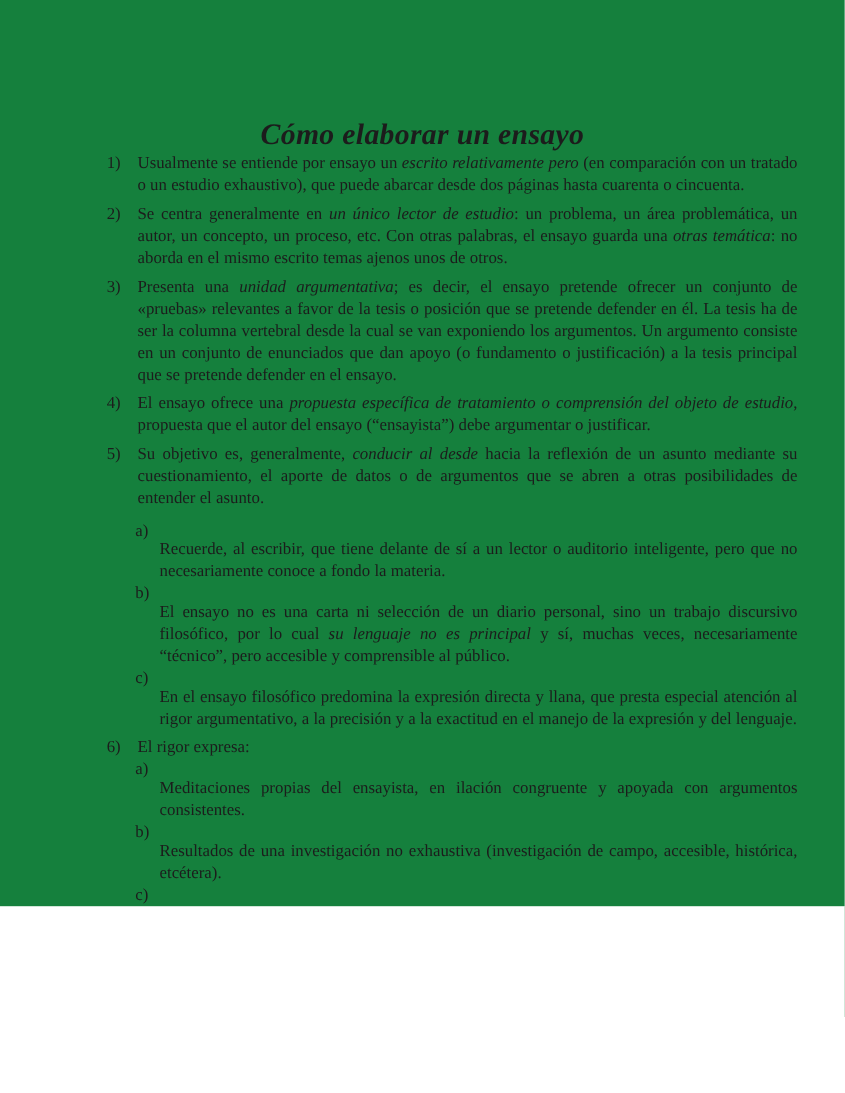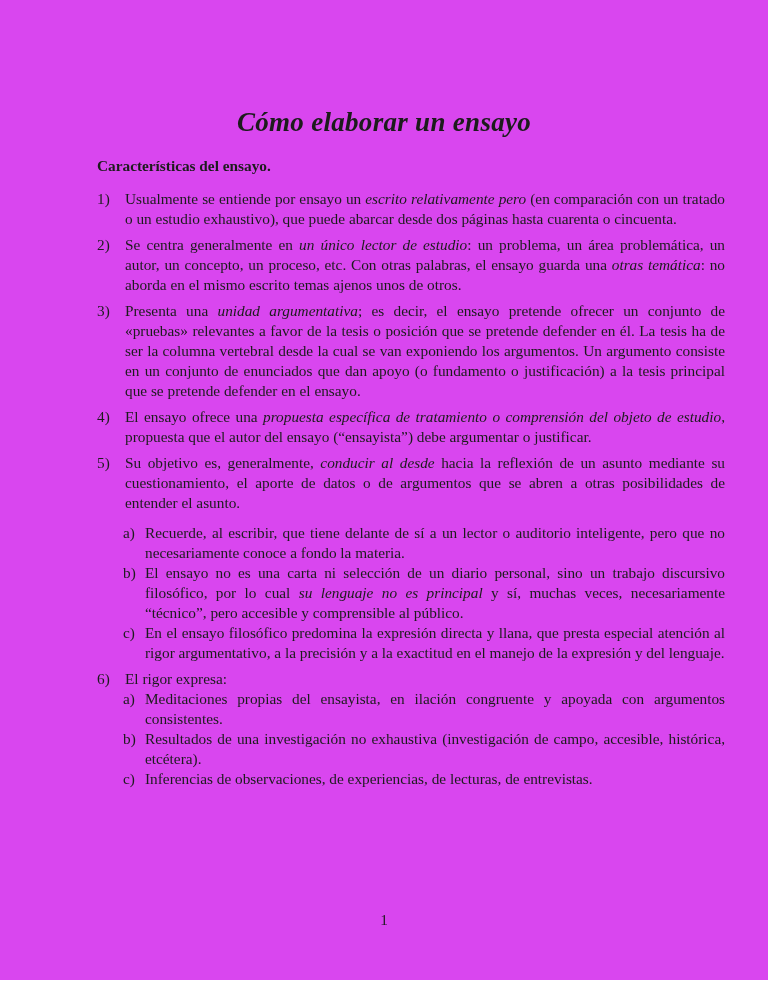--- a/index.html
+++ b/index.html
@@ -1,20 +1,20 @@
 <!DOCTYPE html>
 <html lang="es"><head>
 <meta charset="utf-8">
 <style>
   html, body { margin: 0; padding: 0; background: #ffffff; }
   .page {
     position: relative;
     width: 768px;
-    height: 980px;
-    background: #d946ef;
+    height: 824px;
+    background: #15803d;
     color: #1c1c1c;
     font-family: "Liberation Serif", "DejaVu Serif", serif;
     overflow: hidden;
   }
   .doc {
     position: absolute;
     left: 97px;
     top: 105px;
     width: 628px;
     font-size: 15.3px;
@@ -41,41 +41,40 @@
     font-weight: bold;
   }
   .doc-item { margin-bottom: 6px; }
   .item-row { display: flex; }
   .item-num { flex: 0 0 28px; }
   .item-text { flex: 1; text-align: justify; }
   .sublist { margin-left: 26px; }
   .doc-item:nth-of-type(5) .sublist { margin-top: 10px; }
   .sub-row { display: flex; }
   .sub-letter { flex: 0 0 22px; }
-  .sub-text { flex: 1; text-align: justify; }
+  .sub-text { flex: 1; text-align: justify; margin-top: 17px; }
   .page-number {
     position: absolute;
     left: 0;
     top: 910px;
     width: 768px;
     text-align: center;
     font-size: 15.3px;
     line-height: 20px;
   }
   i { font-style: italic; }
 </style>
 </head>
 <body>
 
 <div class="page">
   <div class="doc">
     <div class="title">Cómo elaborar un ensayo</div>
 
 
-    <div class="section-heading">Características del ensayo.</div>
 
     <div id="items-root">
   <div class="doc-item">
     <div class="item-row">
       <span class="item-num">1)</span>
       <div class="item-text">Usualmente se entiende por ensayo un <i>escrito relativamente pero</i> (en comparación con un tratado o un estudio exhaustivo), que puede abarcar desde dos páginas hasta cuarenta o cincuenta.</div>
     </div>
 
   </div>
 

